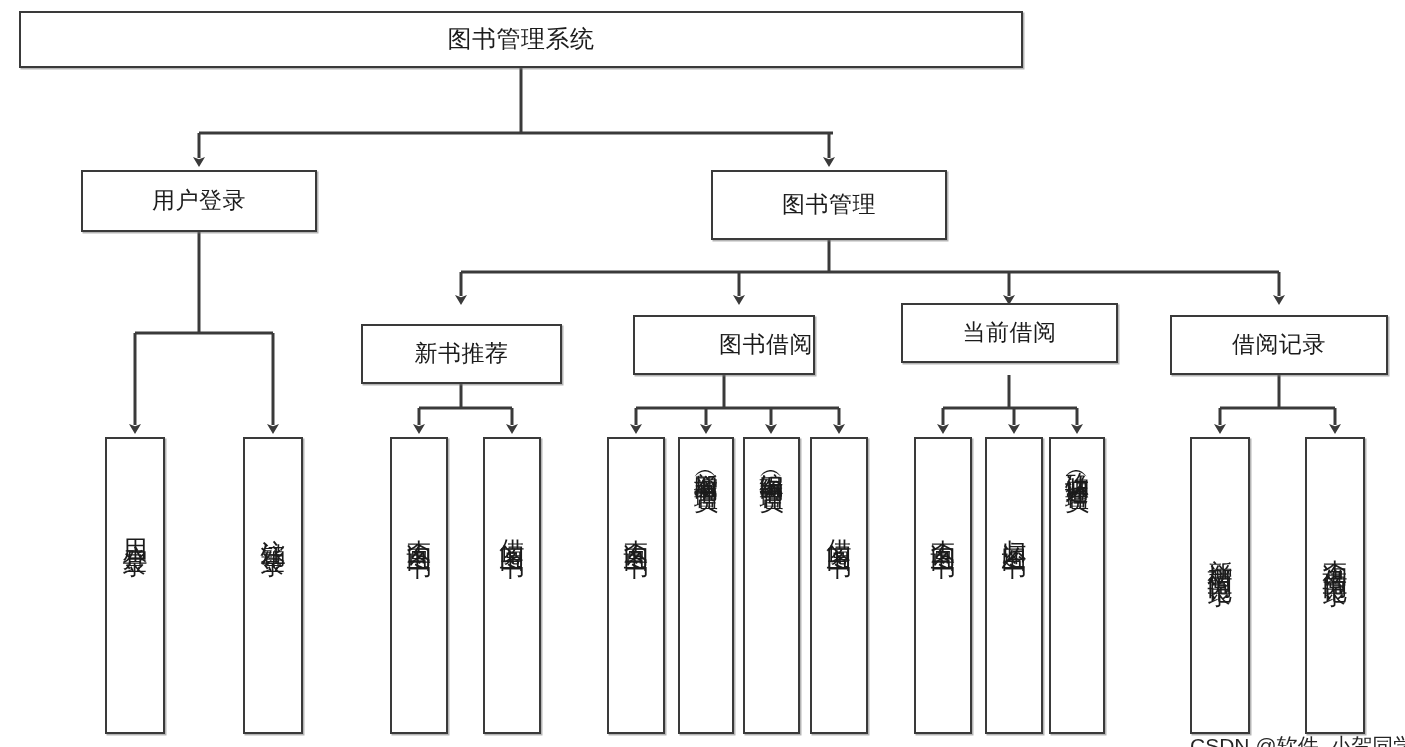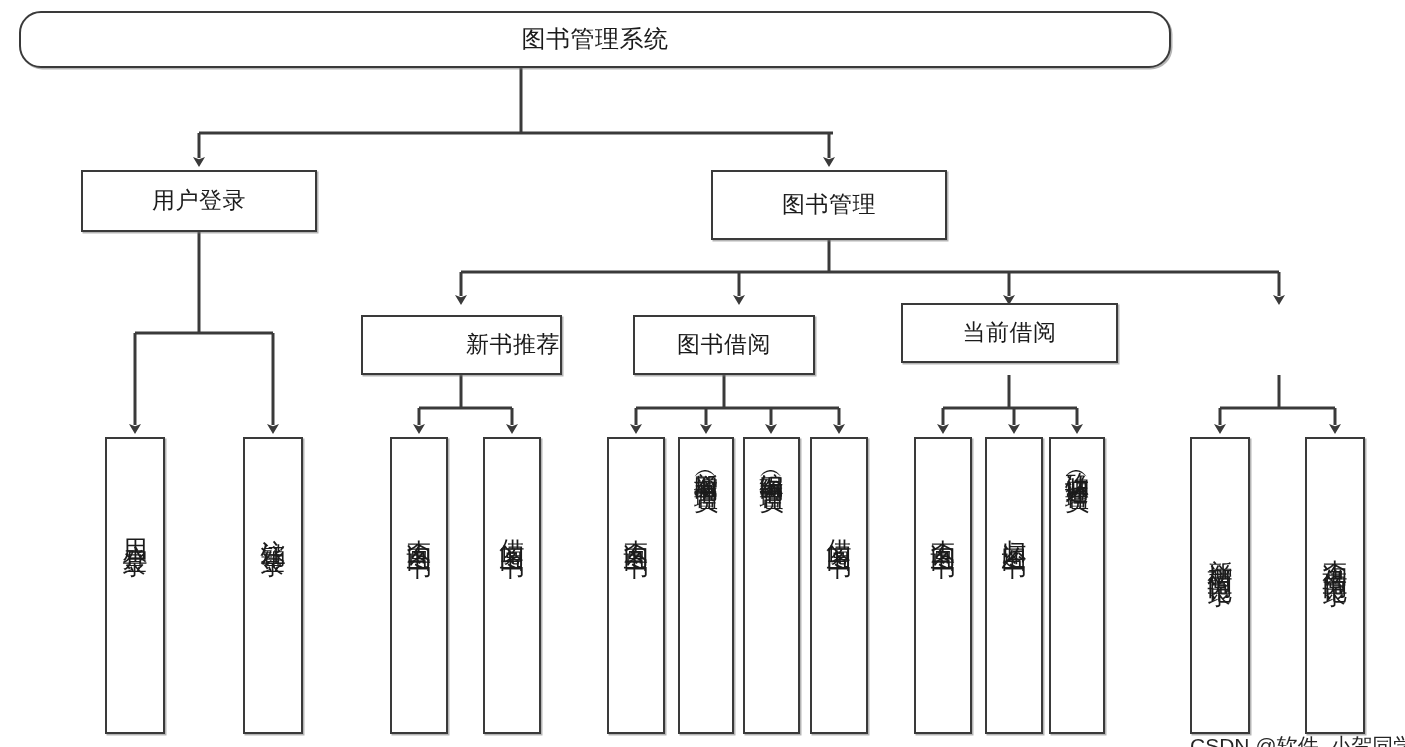--- a/index.html
+++ b/index.html
@@ -127,40 +127,43 @@
       <path d="M1014,408 L1014,425" marker-end="url(#arrow)"></path>
       <path d="M1077,408 L1077,425" marker-end="url(#arrow)"></path>
 
       <path d="M1279,375 L1279,408"></path>
       <path d="M1220,408 L1335,408"></path>
       <path d="M1220,408 L1220,425" marker-end="url(#arrow)"></path>
       <path d="M1335,408 L1335,425" marker-end="url(#arrow)"></path>
     </g>
   </svg>
 
-  <div class="node root horiz" style="left:19px;top:11px;width:1152px;height:57px;border-radius:22px;">
+  <div class="node root horiz" style="left:19px;top:11px;width:1004px;height:57px;">
     <span class="label">图书管理系统</span>
   </div>
 
   <div class="node horiz" style="left:81px;top:170px;width:236px;height:62px;">
     <span class="label">用户登录</span>
   </div>
   <div class="node horiz" style="left:711px;top:170px;width:236px;height:70px;">
     <span class="label">图书管理</span>
   </div>
 
-  <div class="node horiz" style="left:361px;top:315px;width:201px;height:60px;justify-content:flex-end;">
+  <div class="node horiz" style="left:361px;top:324px;width:201px;height:60px;">
     <span class="label">新书推荐</span>
   </div>
-  <div class="node horiz" style="left:633px;top:315px;width:182px;height:60px;">
+  <div class="node horiz" style="left:633px;top:315px;width:182px;height:60px;justify-content:flex-end;">
     <span class="label">图书借阅</span>
   </div>
   <div class="node horiz" style="left:901px;top:303px;width:217px;height:60px;">
     <span class="label">当前借阅</span>
   </div>
+  <div class="node horiz" style="left:1170px;top:315px;width:218px;height:60px;">
+    <span class="label">借阅记录</span>
+  </div>
 
   <div class="node vert pad-mid" style="left:105px;top:437px;width:60px;height:297px;">
     <span class="label">用户登录</span>
   </div>
   <div class="node vert pad-mid" style="left:243px;top:437px;width:60px;height:297px;">
     <span class="label">注销登录</span>
   </div>
 
   <div class="node vert pad-mid" style="left:390px;top:437px;width:58px;height:297px;">
     <span class="label">查询图书</span>

